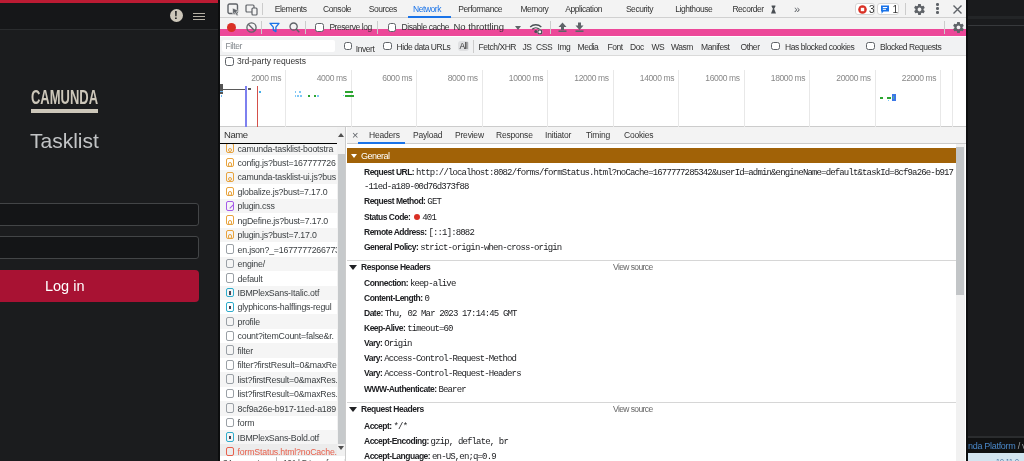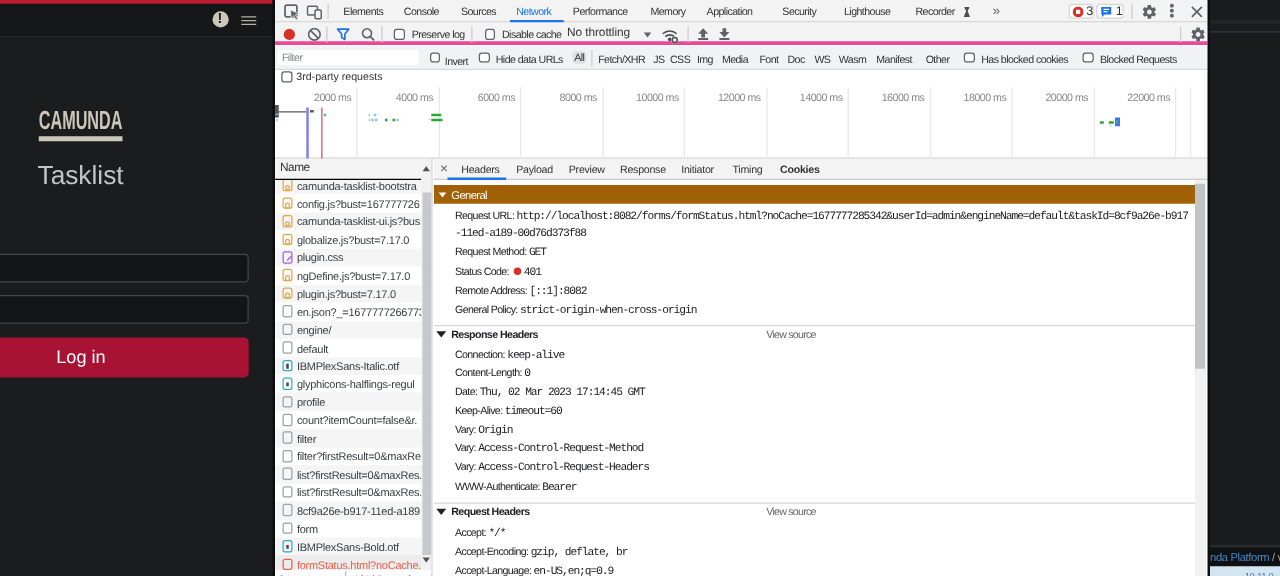--- a/index.html
+++ b/index.html
@@ -16,21 +16,21 @@
   #tasklist { position:absolute; left:30px; top:129px; color:#c2c4c6; font-size:21px; font-weight:400; }
   .inpt { position:absolute; left:-6px; width:205px; height:23px; background:#141517; border:1px solid #434547; border-radius:3px; }
   #loginbtn { position:absolute; left:-69.5px; top:270px; width:268.5px; height:32px; background:#a81233; border-radius:4px; color:#fff; font-size:14.5px; text-align:center; line-height:32px; }
   
   #sliver { position:absolute; left:968px; top:0; width:56px; height:461px; background:#1a1b1d; }
   
   #dt { position:absolute; left:220px; top:0; width:748px; height:461px; background:#fff; font-size:12px; color:#333; }
   #tabbar { position:absolute; left:0; top:0; width:746px; height:18px; background:#f3f3f3; border-bottom:1px solid #d0d0d0; }
   .tab { position:absolute; top:0; height:18px; line-height:18px; color:#333; font-size:8.5px; letter-spacing:-0.45px; }
   .vdiv { position:absolute; width:1px; background:#ccc; }
-  #toolbar { position:absolute; left:0; top:18px; width:746px; height:18px; background:#f3f3f3; border-bottom:3px solid #ec4899; }
+  #toolbar { position:absolute; left:0; top:18px; width:746px; height:18px; background:#f3f3f3; border-bottom:7px solid #ec4899; }
   .cb { position:absolute; width:8.6px; height:8.6px; background:#fff; border:1.2px solid #5f6368; border-radius:2.5px; }
   .lbl { position:absolute; height:18px; line-height:18px; color:#333; font-size:8.5px; letter-spacing:-0.45px; }
   #filterrow { position:absolute; left:0; top:37px; width:746px; height:19px; background:#f1f2f3; border-bottom:1px solid #dadada; }
   #thirdrow { position:absolute; left:0; top:56px; width:746px; height:16px; background:#fff; border-bottom:1px solid #e8e8e8; }
   
   #timeline { position:absolute; left:0; top:70px; width:746px; height:57px; background:#fff; border-bottom:1px solid #ccc; }
   .grid { position:absolute; top:0; width:1px; height:57px; background:#e8e8e8; }
   .tlab { position:absolute; top:3px; font-size:8.5px; letter-spacing:-0.4px; color:#888; transform:translateX(-100%); white-space:nowrap; }
   
   #namecol { position:absolute; left:0; top:127px; width:126px; height:334px; background:#fff; border-right:1px solid #ccc; overflow:hidden; }
@@ -47,21 +47,21 @@
   .i-font::after { content:""; position:absolute; left:2px; top:2.6px; width:1.8px; height:3.6px; background:#445; }
   .i-red { border-color:#e8604c; }
   #namehdr { position:absolute; left:0; top:0; width:117px; height:16.5px; background:#f3f3f3; border-bottom:1px solid #000000; font-size:9.5px; letter-spacing:-0.4px; color:#333; line-height:16px; padding-left:4px; }
   #nscroll { position:absolute; left:117px; top:0; width:9px; height:329px; background:#f1f1f1; }
   
   #hpane { position:absolute; left:127px; top:127px; width:619px; height:334px; background:#fff; overflow:hidden; }
   #htabs { position:absolute; left:0; top:0; width:619px; height:16.5px; background:#f3f3f3; border-bottom:1px solid #ccc; font-size:8.5px; letter-spacing:-0.2px; color:#333; }
   .htab { position:absolute; top:0; height:16px; line-height:16px; }
   #genbar { position:absolute; left:0; top:20.5px; width:608.5px; height:15px; background:#a16207; color:#fff; font-weight:normal; font-size:9px; letter-spacing:-0.5px; line-height:16px; }
   .kv { position:absolute; left:17px; font-size:8.5px; letter-spacing:-0.5px; white-space:nowrap; }
-  .kv b { color:#202124; font-weight:normal;margin-top:24px; }
+  .kv b { color:#202124; font-weight:bold;margin-top:24px; }
   .kv span { font-family:"Liberation Mono", monospace; font-size:9px; letter-spacing:-0.85px; color:#202124; }
   .sect { position:absolute; left:2px; font-size:8.5px; letter-spacing:-0.45px; font-weight:bold; color:#202124; }
   .vsrc { position:absolute; font-size:8.5px; letter-spacing:-0.6px; color:#666; }
   .tri-d { display:inline-block; width:0; height:0; border-left:4px solid transparent; border-right:4px solid transparent; border-top:5px solid #5f6368; vertical-align:middle; margin-right:4px; }
   #hscroll { position:absolute; left:608.5px; top:16.5px; width:9.5px; height:317.5px; background:#f1f1f1; }
 </style>
 </head>
 <body>
 
 <div id="page">
@@ -367,21 +367,21 @@
   <div id="hpane">
     <div id="htabs">
       <div class="htab" style="left:5px;font-size:11px;color:#5f6368;">×</div>
       <div class="htab" style="left:22px;">Headers</div>
       <div class="abs" style="left:11px;top:14.5px;width:47px;height:2px;background:#1a73e8;"></div>
       <div class="htab" style="left:66px;">Payload</div>
       <div class="htab" style="left:108px;">Preview</div>
       <div class="htab" style="left:149px;">Response</div>
       <div class="htab" style="left:198px;">Initiator</div>
       <div class="htab" style="left:239px;">Timing</div>
-      <div class="htab" style="left:277px;font-weight:bold;">Cookies</div>
+      <div class="htab" style="left:277px;">Cookies</div>
     </div>
     <div id="hcontent">
       <div id="genbar"><span style="display:inline-block;width:0;height:0;border-left:3.5px solid transparent;border-right:3.5px solid transparent;border-top:4.5px solid #fff;margin:0 4.5px 1px 3.5px;"></span>General</div>
       <div class="kv" style="top:40.0px;"><b>Request URL:</b> <span>http://localhost:8082/forms/formStatus.html?noCache=1677777285342&amp;userId=admin&amp;engineName=default&amp;taskId=8cf9a26e-b917</span></div>
       <div class="kv" style="top:53.5px;"><span>-11ed-a189-00d76d373f88</span></div>
       <div class="kv" style="top:69.0px;"><b>Request Method:</b> <span>GET</span></div>
       <div class="kv" style="top:84.5px;"><b>Status Code:</b> <span style="display:inline-block;width:6px;height:6px;border-radius:50%;background:#d93025;margin:0 2px;"></span><span>401</span></div>
       <div class="kv" style="top:100.0px;"><b>Remote Address:</b> <span>[::1]:8082</span></div>
       <div class="kv" style="top:115.0px;"><b>General Policy:</b> <span>strict-origin-when-cross-origin</span></div>
       <div class="abs" style="left:0;top:132.5px;width:608.5px;height:1px;background:#d6d6d6;"></div>

